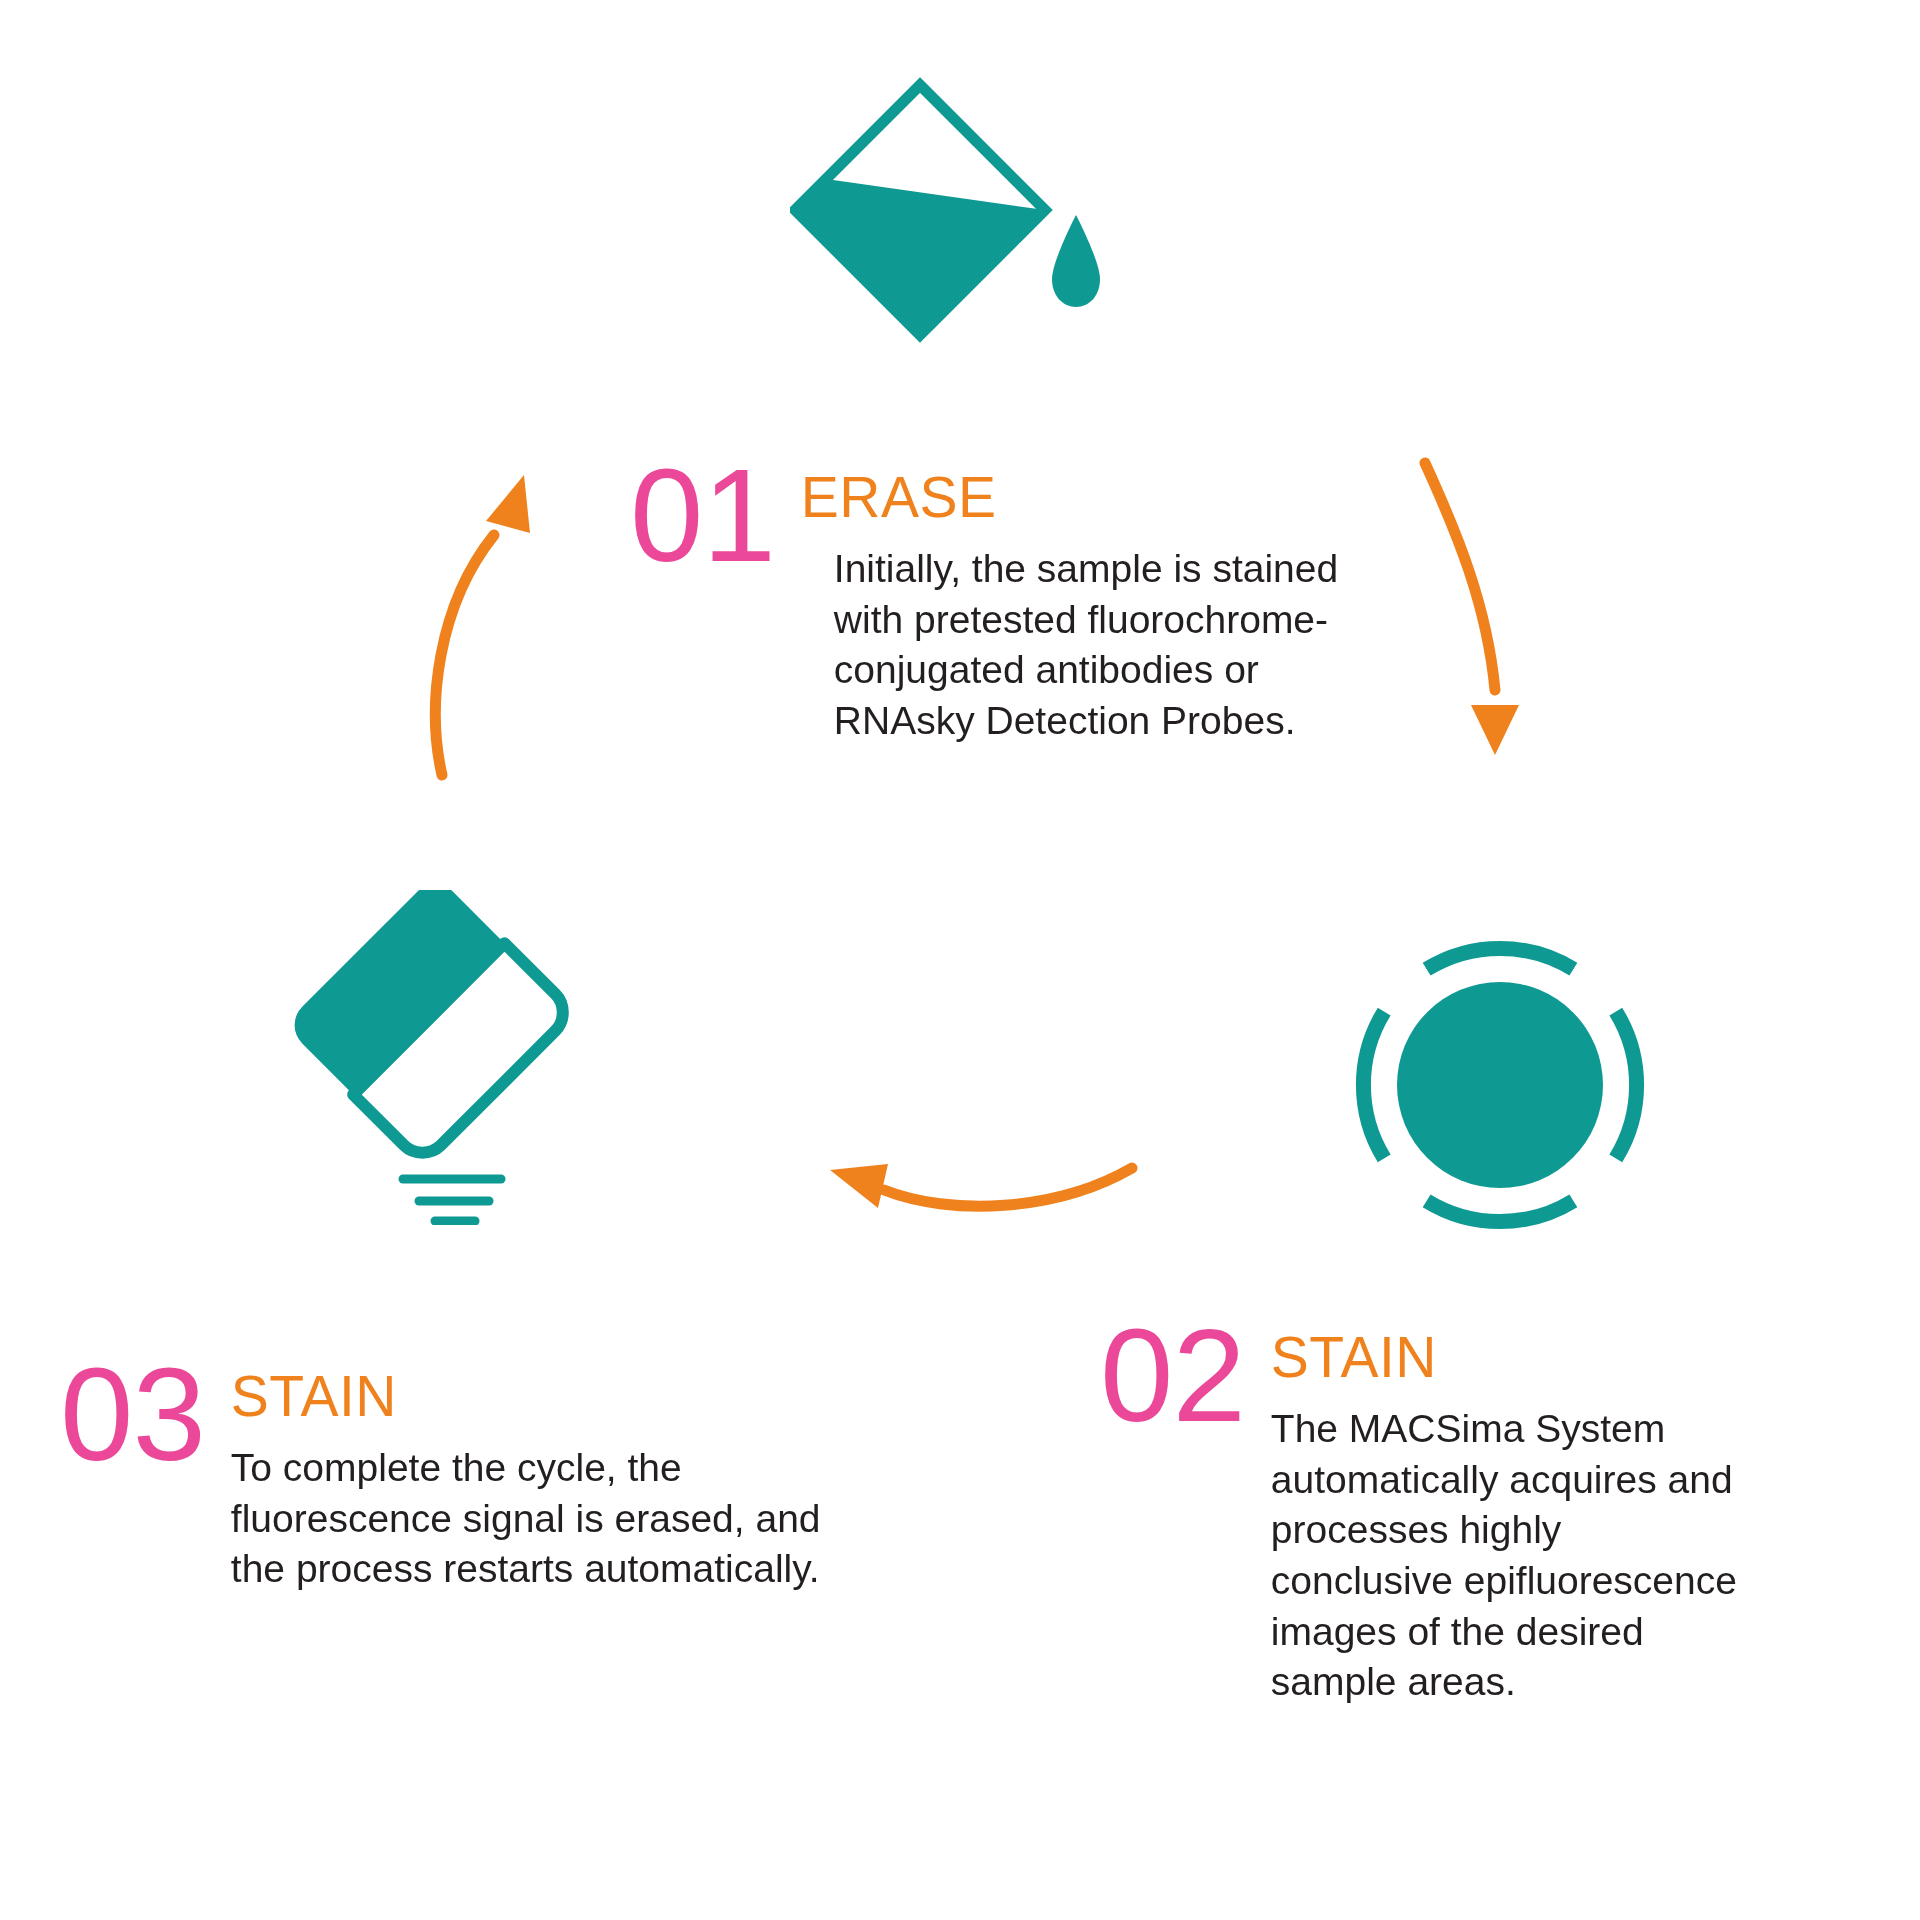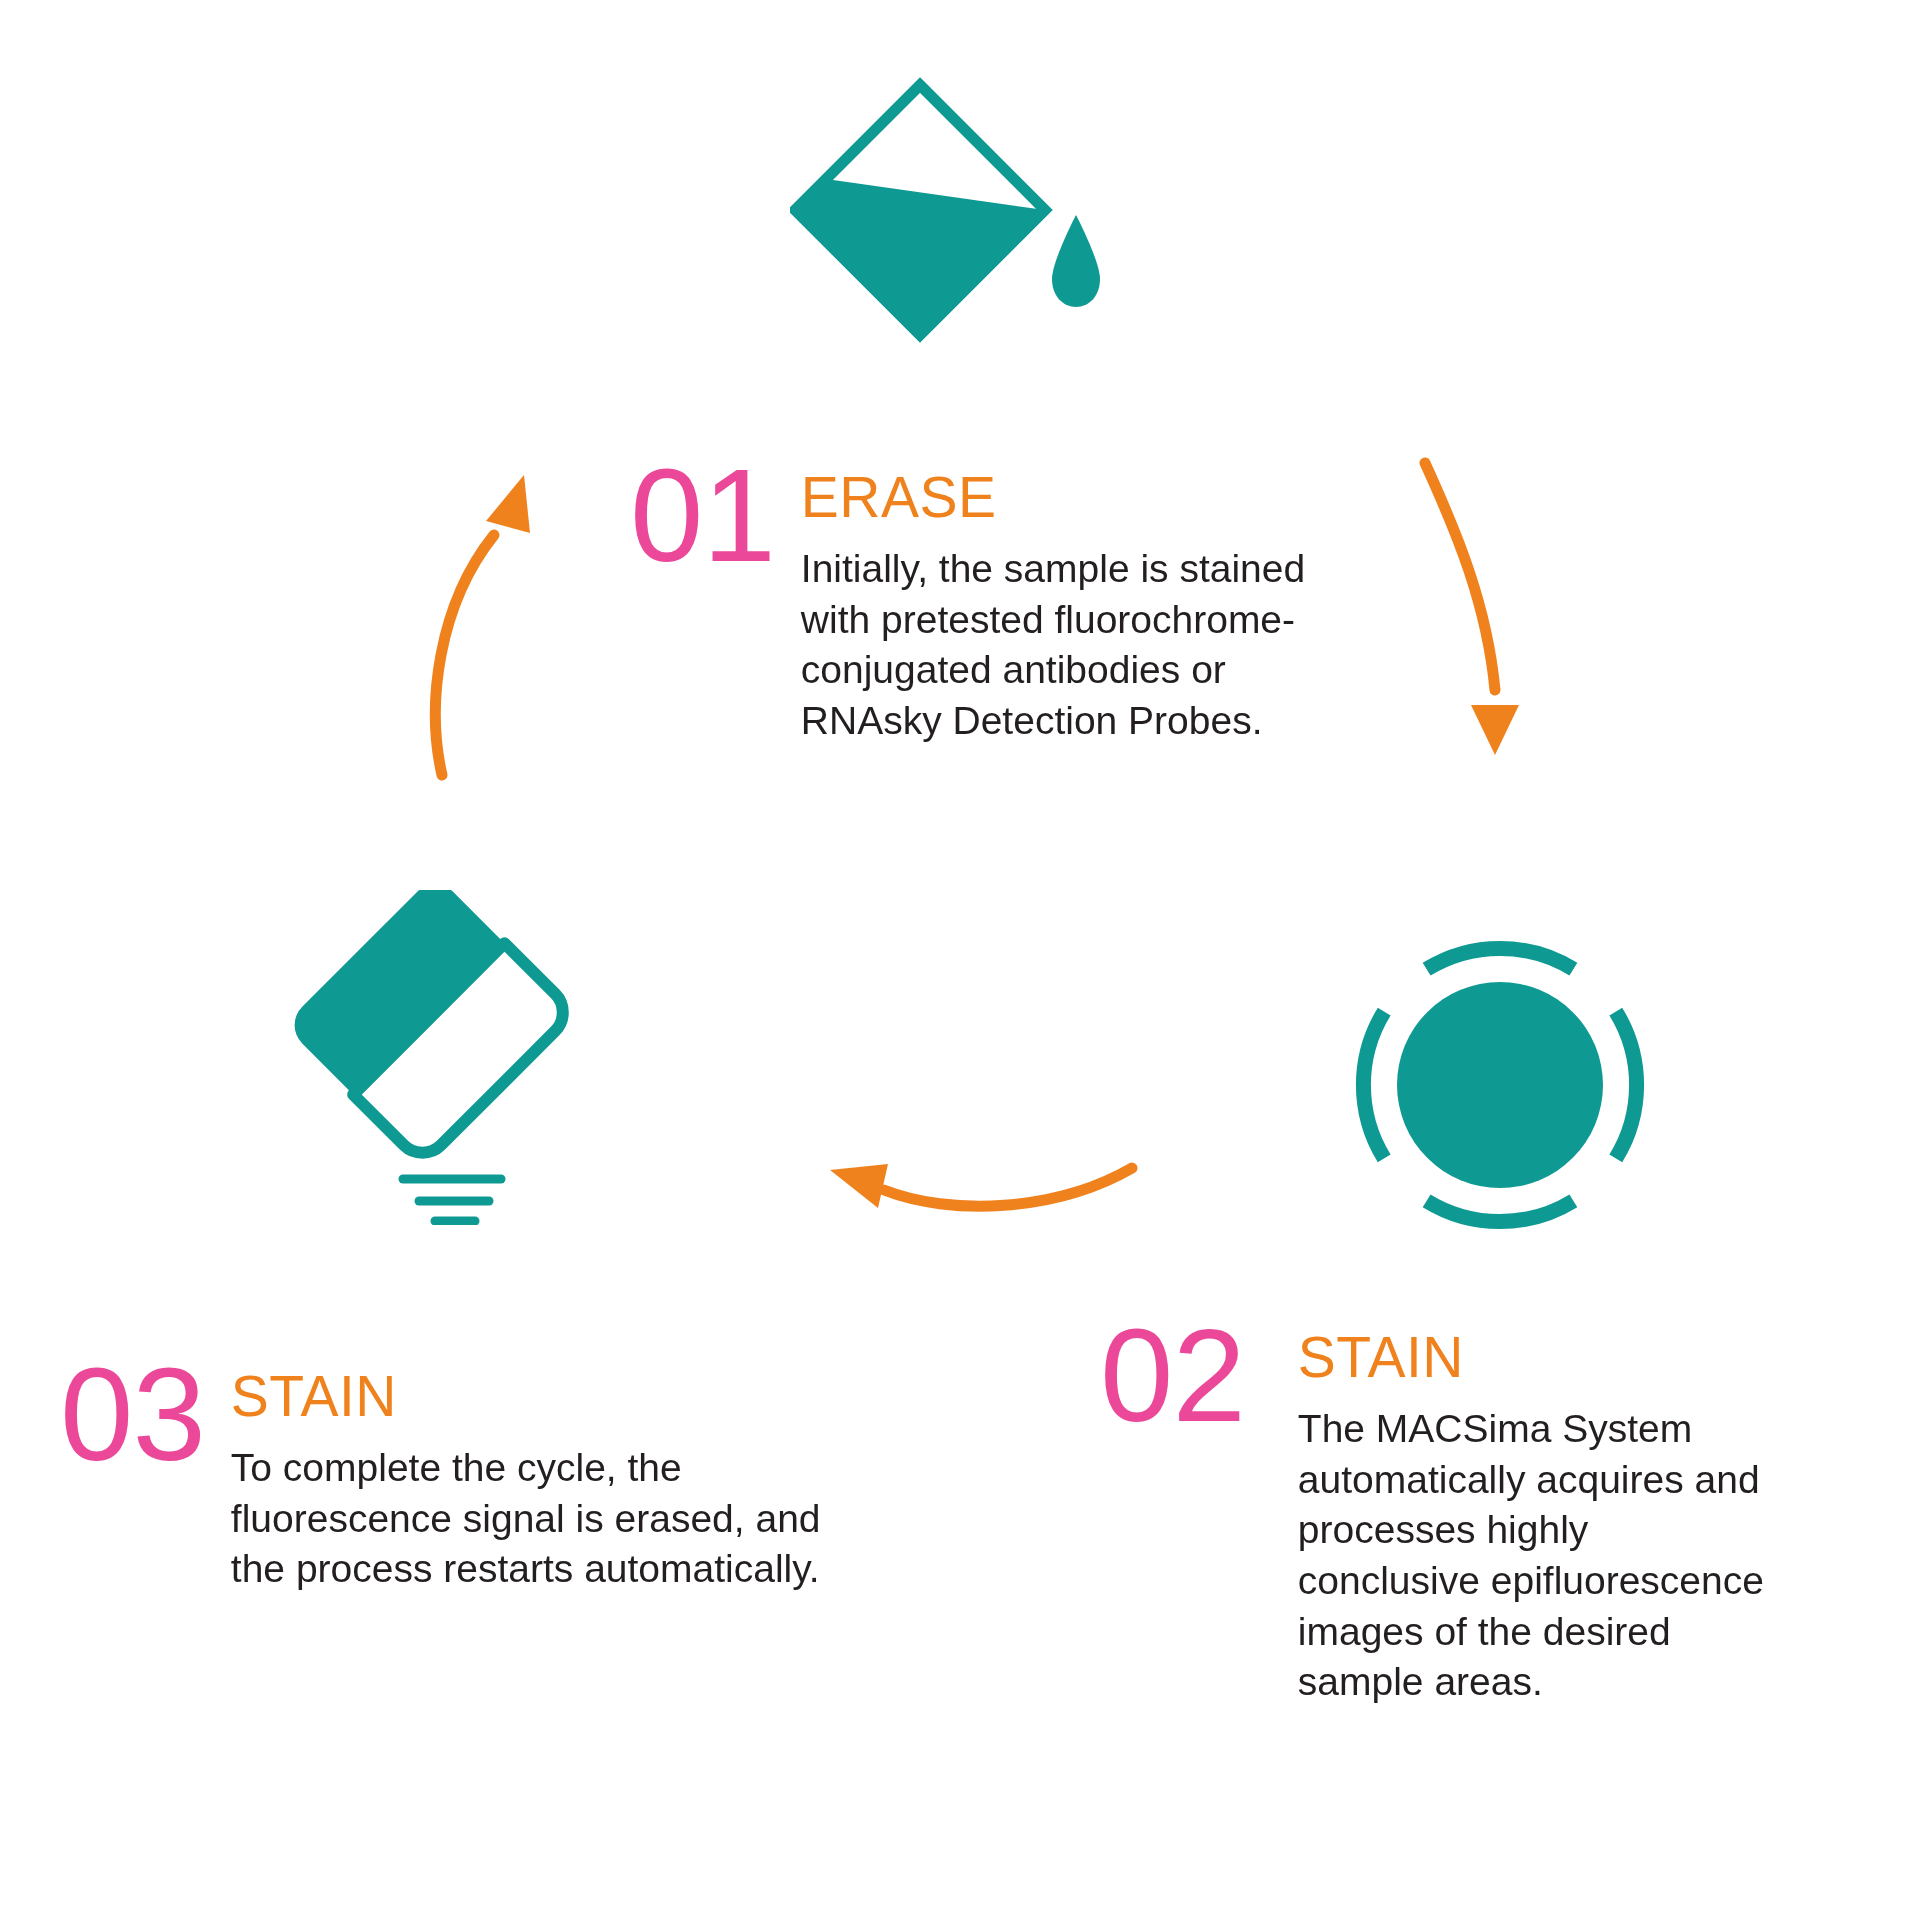--- a/index.html
+++ b/index.html
@@ -56,23 +56,23 @@
   .step-desc {
     color: #231F20;
     font-size: 39px;
     line-height: 1.30;
     font-weight: 400;
     margin: 0;
     max-width: 520px;
   }
 
   #step-01 { left: 630px;  top: 455px;  }
-  #step-01 .step-desc { max-width: 520px; }
+  #step-01 .step-desc { max-width: 520px; margin-left: 33px; }
 
-  #step-02 { left: 1100px; top: 1315px; gap: 27px; }
+  #step-02 { left: 1100px; top: 1315px; }
   #step-02 .step-desc { max-width: 480px; }
 
   #step-03 { left: 60px;   top: 1354px; }
   #step-03 .step-desc { max-width: 600px; }
 </style>
 </head>
 <body>
 
 <div id="canvas">
 

